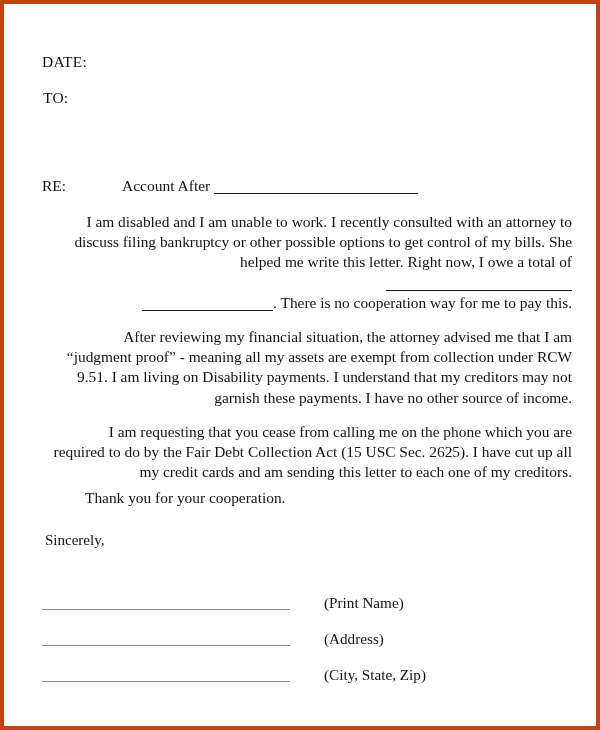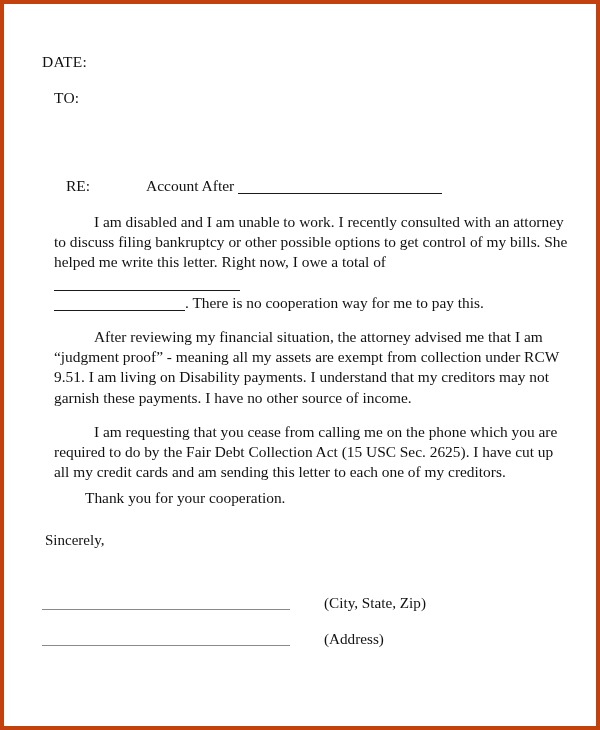--- a/index.html
+++ b/index.html
@@ -26,50 +26,50 @@
     left: 38px;
     top: 0;
     width: 528px;
   }
   .hdr-line {
     font-size: 15.5px;
     line-height: 20px;
     letter-spacing: 0.2px;
   }
   .hdr-date { position: absolute; left: 0; top: 48px; }
-  .hdr-to   { position: absolute; left: 12px; top: 84px; }
+  .hdr-to   { position: absolute; left: 1px; top: 84px; }
 
   .re-row {
     position: absolute;
     left: 0;
     top: 172px;
     width: 528px;
     font-size: 15.5px;
     line-height: 20px;
     white-space: nowrap;
   }
-  .re-label { display: inline-block; width: 80px; margin-left: 24px; }
+  .re-label { display: inline-block; width: 80px; }
   .blank-rule {
     display: inline-block;
     border-bottom: 1.2px solid #1a1a1a;
     vertical-align: -3px;
   }
   .rule-account { width: 204px; margin-left: 4px; }
 
   .body-block {
     position: absolute;
     left: 0;
     top: 208px;
     width: 530px;
   }
   p.para {
-    margin: 0 0 14px 12px;
+    margin: 0 0 14px 0;
     font-size: 15.4px;
     line-height: 20.2px;
-    text-align: left;
+    text-align: right;
     text-indent: 40px;
     white-space: normal;
   }
 
   .rule-inline-long { width: 186px; vertical-align: -3px; }
   .rule-inline-short { width: 131px; vertical-align: -3px; }
 
   .closing {
     position: absolute;
     left: 3px;
@@ -141,22 +141,26 @@
     </div>
 
     <div class="closing">
       <p class="thanks">Thank you for your cooperation.</p>
       <p class="sincerely">Sincerely,</p>
     </div>
 
     <div class="sig-block">
       <div class="sig-row">
         <div class="sig-line"></div>
-        <div class="sig-label">(City, State, Zip)</div>
+        <div class="sig-label">(Print Name)</div>
       </div>
       <div class="sig-row">
         <div class="sig-line"></div>
         <div class="sig-label">(Address)</div>
+      </div>
+      <div class="sig-row">
+        <div class="sig-line"></div>
+        <div class="sig-label">(City, State, Zip)</div>
       </div>
     </div>
 
   </div>
 </div>
 
 </body></html>

